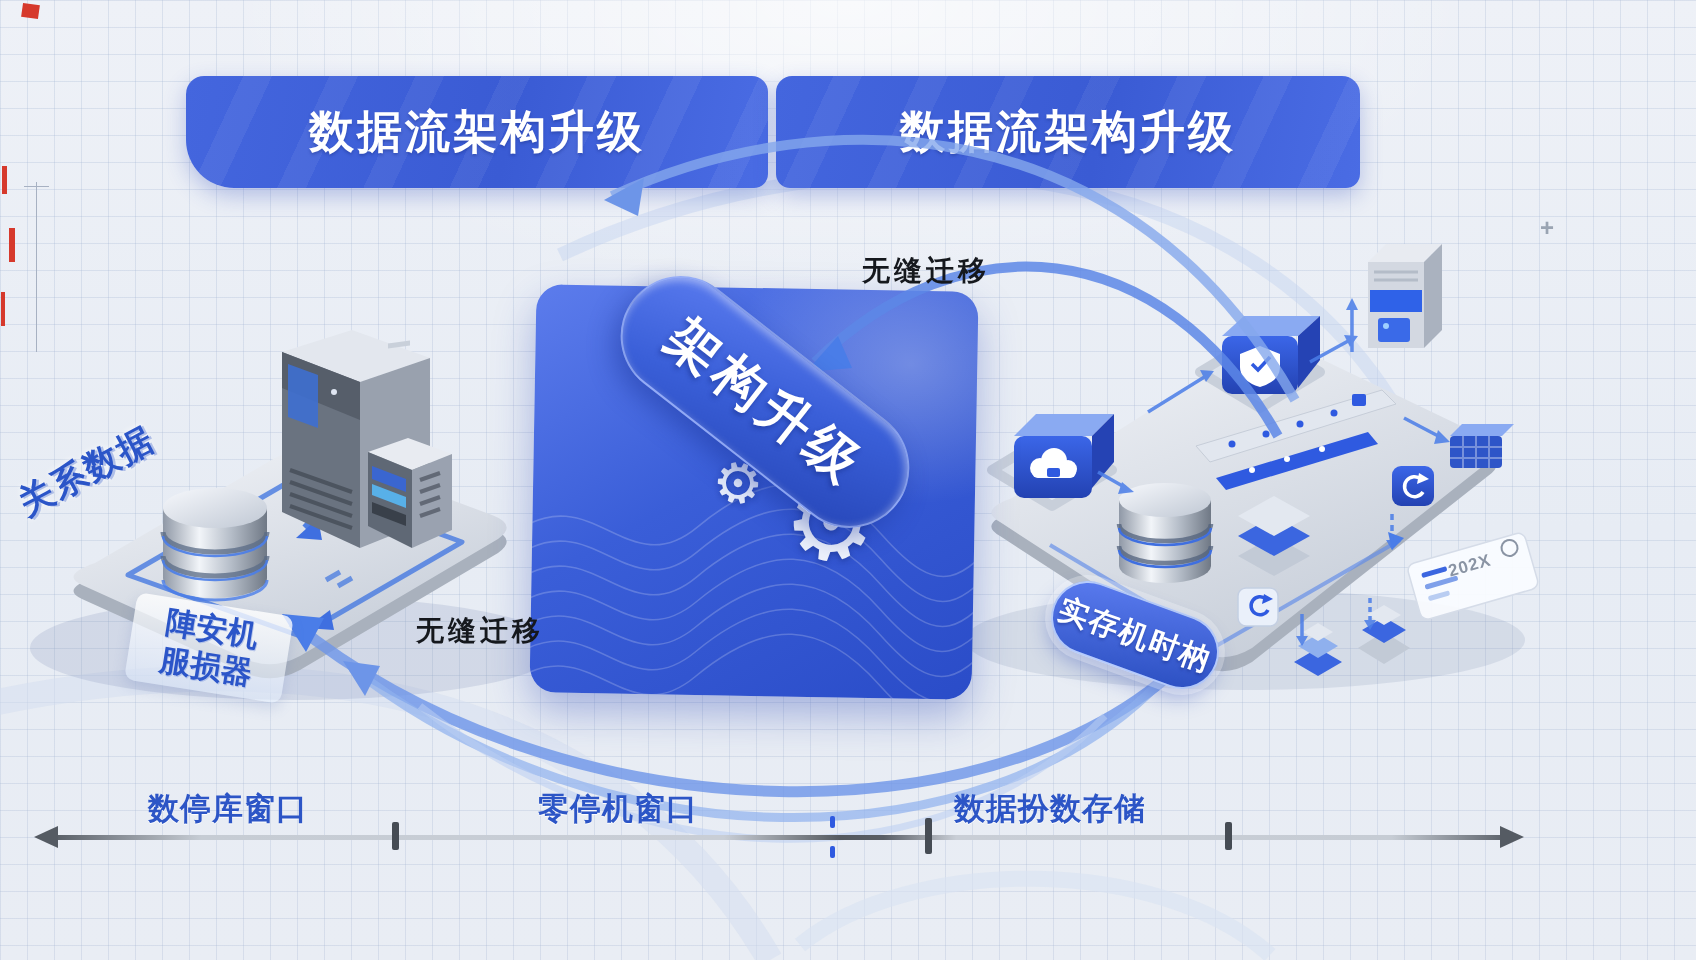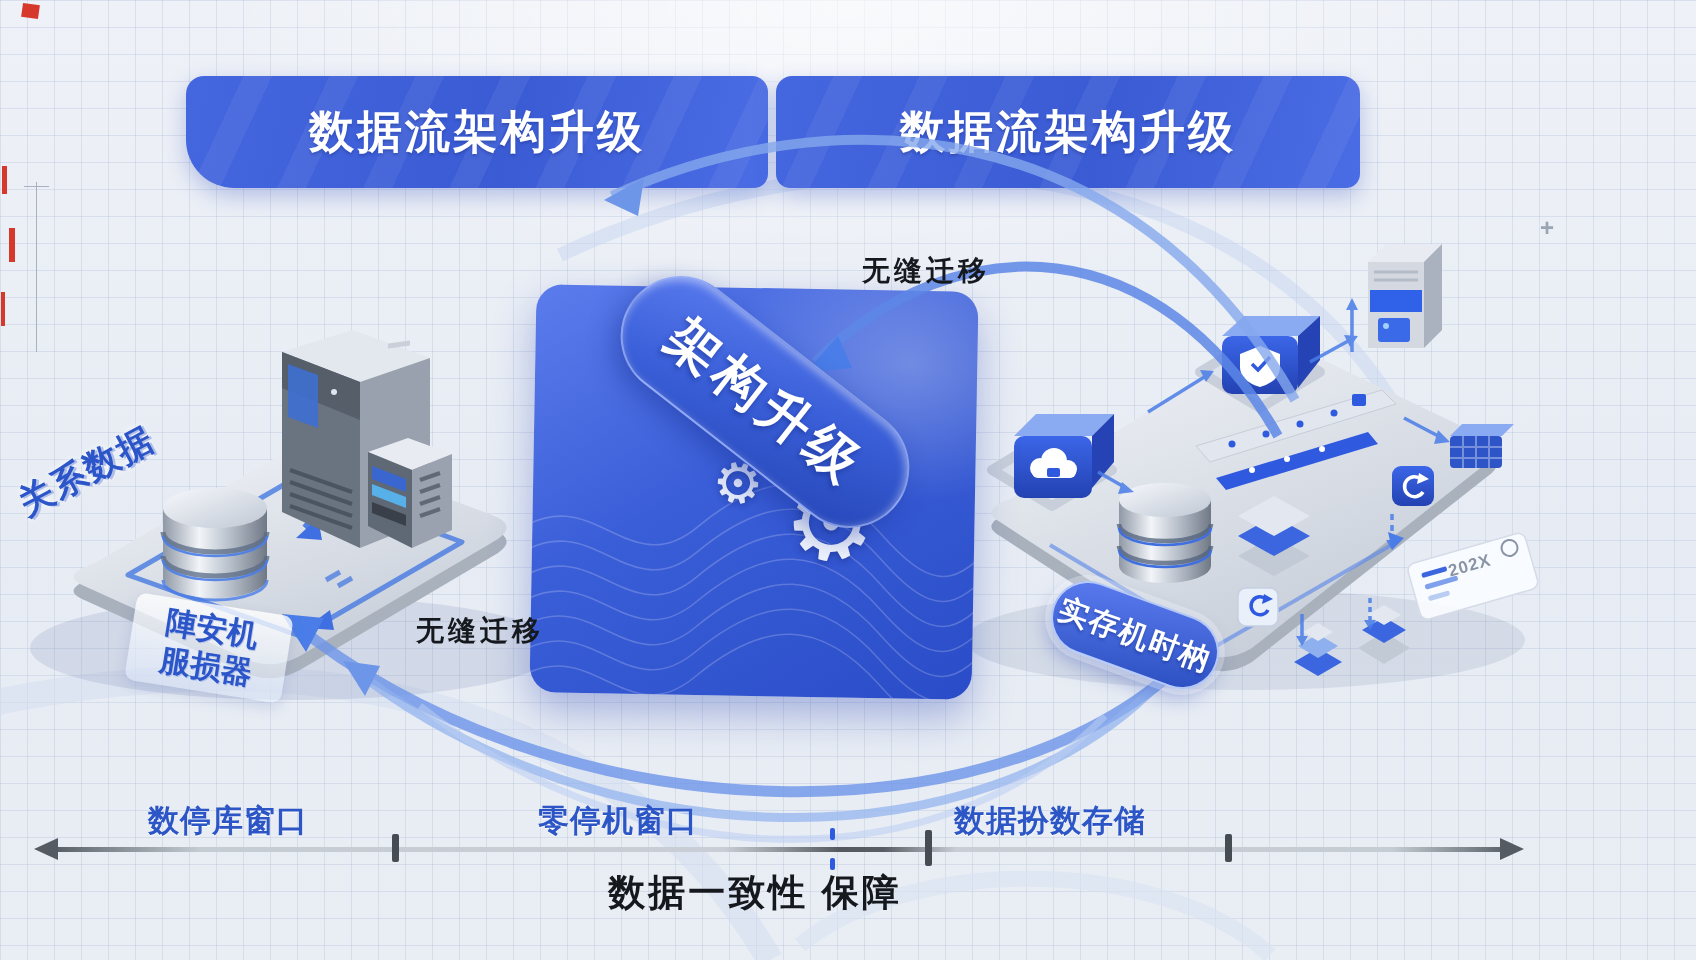--- a/index.html
+++ b/index.html
@@ -51,21 +51,21 @@
     font-size:35px;font-weight:800;color:#2b55c8;letter-spacing:2px;
     text-shadow:2px 2px 0 rgba(150,170,225,.7),0 0 6px rgba(255,255,255,.9);}
   .caption{position:absolute;left:130px;top:604px;width:146px;z-index:7;transform:rotate(9deg);
     text-align:center;padding:6px 6px;border-radius:10px;
     background:linear-gradient(180deg,rgba(255,255,255,.8),rgba(226,238,255,.5));
     box-shadow:0 6px 14px rgba(90,115,180,.20);}
   .caption .ln{font-size:31px;font-weight:800;color:#2b55c8;line-height:1.22;
     text-shadow:1px 1px 0 rgba(160,180,230,.7);}
   .doc-note{position:absolute;left:1448px;top:556px;z-index:7;transform:rotate(-16deg);
     font-size:17px;font-weight:700;color:#8a94a4;letter-spacing:1px;}
-  .axis{position:absolute;left:0;top:16px;width:1696px;height:820px;z-index:8;pointer-events:none;font-family:Liberation Mono, monospace;}
+  .axis{position:absolute;left:0;top:4px;width:1696px;height:820px;z-index:8;pointer-events:none;font-family:Liberation Mono, monospace;}
   .axis-line{position:absolute;left:56px;top:831px;width:1452px;height:5px;border-radius:3px;
     background:linear-gradient(90deg,#5a6068 0%,#c6ccd4 10%,#c9ced6 46%,#54595f 54%,#595e66 57%,#c9ced6 62%,#c6ccd4 92%,#5a6068 100%);}
   .arrow-end{position:absolute;top:822px;width:0;height:0;border-top:11px solid transparent;border-bottom:11px solid transparent;}
   .arrow-left{left:34px;border-right:24px solid #555b63;}
   .arrow-right{left:1500px;border-left:24px solid #555b63;}
   .tick{position:absolute;width:7px;height:28px;background:#464c54;border-radius:2px;top:818px;}
   .tick-blue{position:absolute;width:5px;background:#2f5ae0;border-radius:2px;left:830px;}
   .axis-label{position:absolute;top:784px;text-align:center;font-size:31px;font-weight:800;color:#2c55c6;
     letter-spacing:1px;text-shadow:0 1px 0 rgba(255,255,255,.85);}
   .footer{position:absolute;left:455px;top:868px;width:600px;z-index:8;text-align:center;
@@ -349,14 +349,13 @@
     <div class="tick" style="left:392px;"></div>
     <div class="tick" style="left:925px;top:814px;height:36px;"></div>
     <div class="tick" style="left:1225px;"></div>
     <div class="tick-blue" style="top:812px;height:12px;"></div>
     <div class="tick-blue" style="top:842px;height:12px;"></div>
     <div class="axis-label" style="left:118px;width:220px;">数停库窗口</div>
     <div class="axis-label" style="left:925px;width:250px;">数据扮数存储</div>
     <div class="axis-label" style="left:508px;width:220px;">零停机窗口</div>
   </div>
 
-  <div class="footer">数据一致性 保障</div>
 </div>
 
 </body></html>

